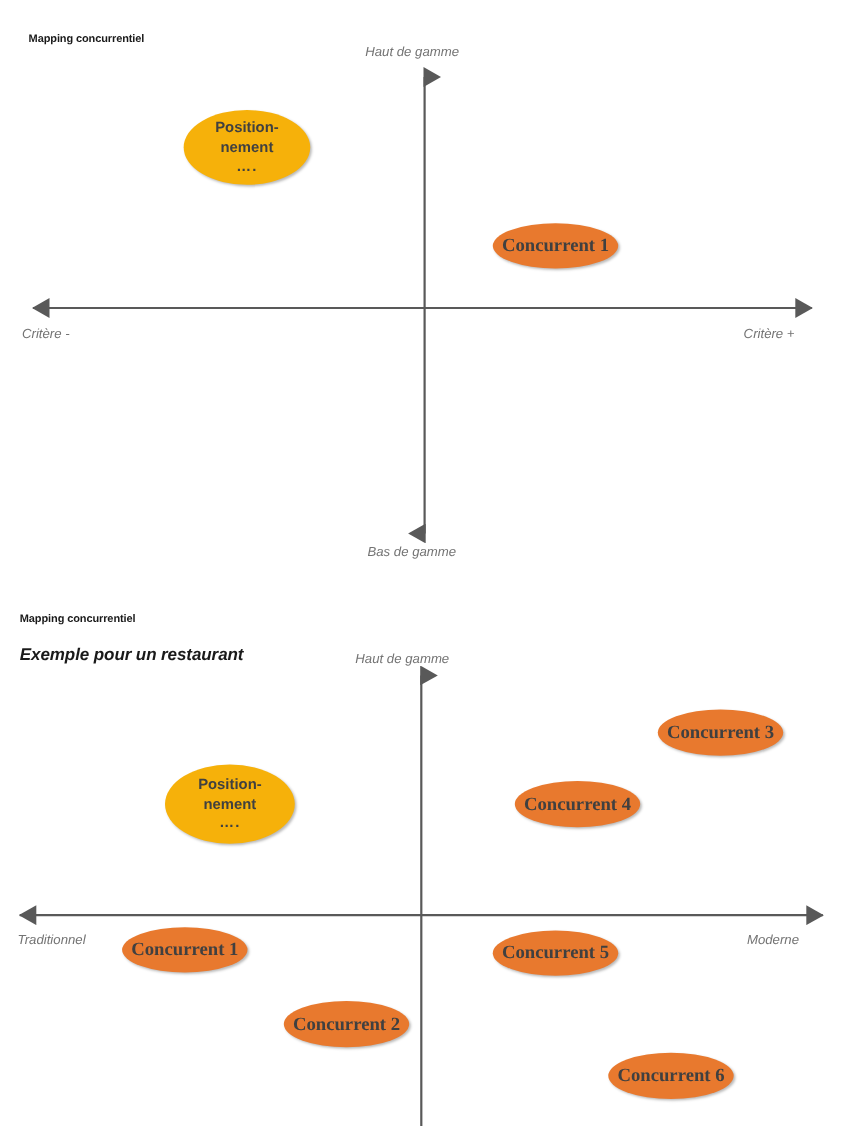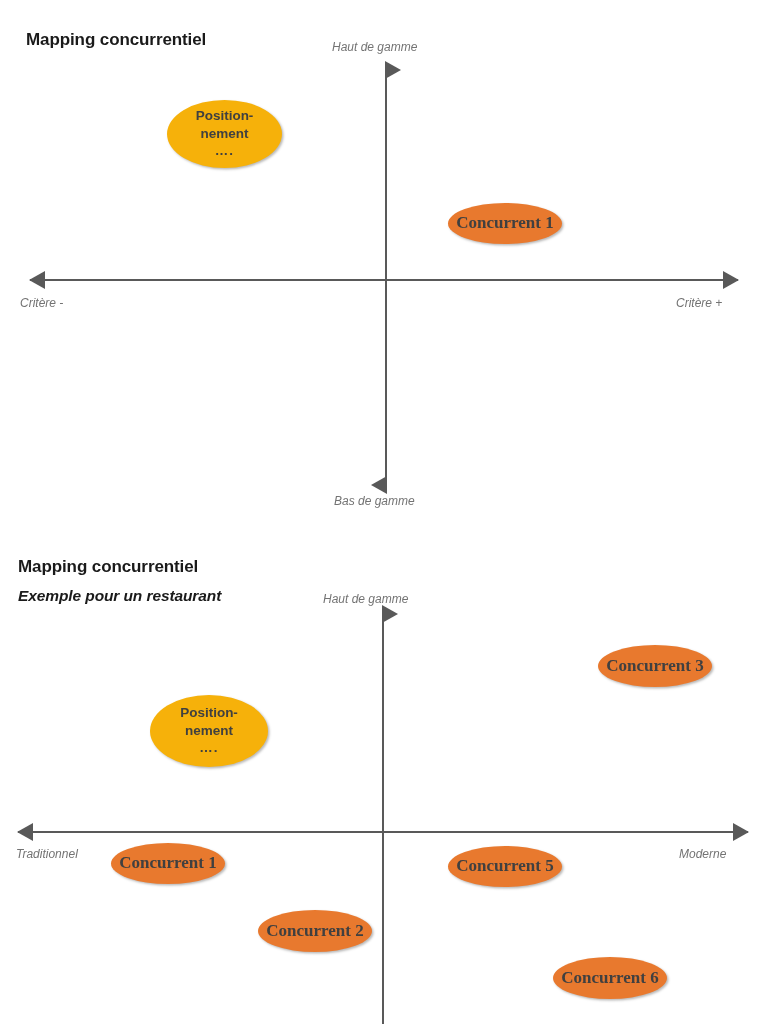--- a/index.html
+++ b/index.html
@@ -22,21 +22,21 @@
     left: 0;
     width: 768px;
     overflow: hidden;
   }
 
   #chart-1 { top: 0; height: 530px; }
   #chart-2 { top: 530px; height: 494px; }
 
   .chart-title {
     position: absolute;
-    font-size: 17px;
+    font-size: 10px;
     font-weight: bold;
     letter-spacing: -0.1px;
     color: #1a1a1a;
     white-space: nowrap;
   }
   .chart-subtitle {
     position: absolute;
     font-size: 15.5px;
     font-weight: bold;
     font-style: italic;
@@ -177,20 +177,23 @@
       <span class="pos-lines">Position-</span>
       <span class="pos-lines">nement</span>
       <span class="pos-dots">….</span>
     </span>
   </div>
 
   <div class="bubble bubble-competitor" style="left:598px; top:115px; width:114px; height:42px; background:#E8792E;">
     <span>Concurrent 3</span>
   </div>
 
+  <div class="bubble bubble-competitor" style="left:468px; top:180px; width:114px; height:42px; background:#E8792E;">
+    <span>Concurrent 4</span>
+  </div>
 
   <div class="bubble bubble-competitor" style="left:111px; top:313px; width:114px; height:41px; background:#E8792E;">
     <span>Concurrent 1</span>
   </div>
 
   <div class="bubble bubble-competitor" style="left:448px; top:316px; width:114px; height:41px; background:#E8792E;">
     <span>Concurrent 5</span>
   </div>
 
   <div class="bubble bubble-competitor" style="left:258px; top:380px; width:114px; height:42px; background:#E8792E;justify-content:center;">

